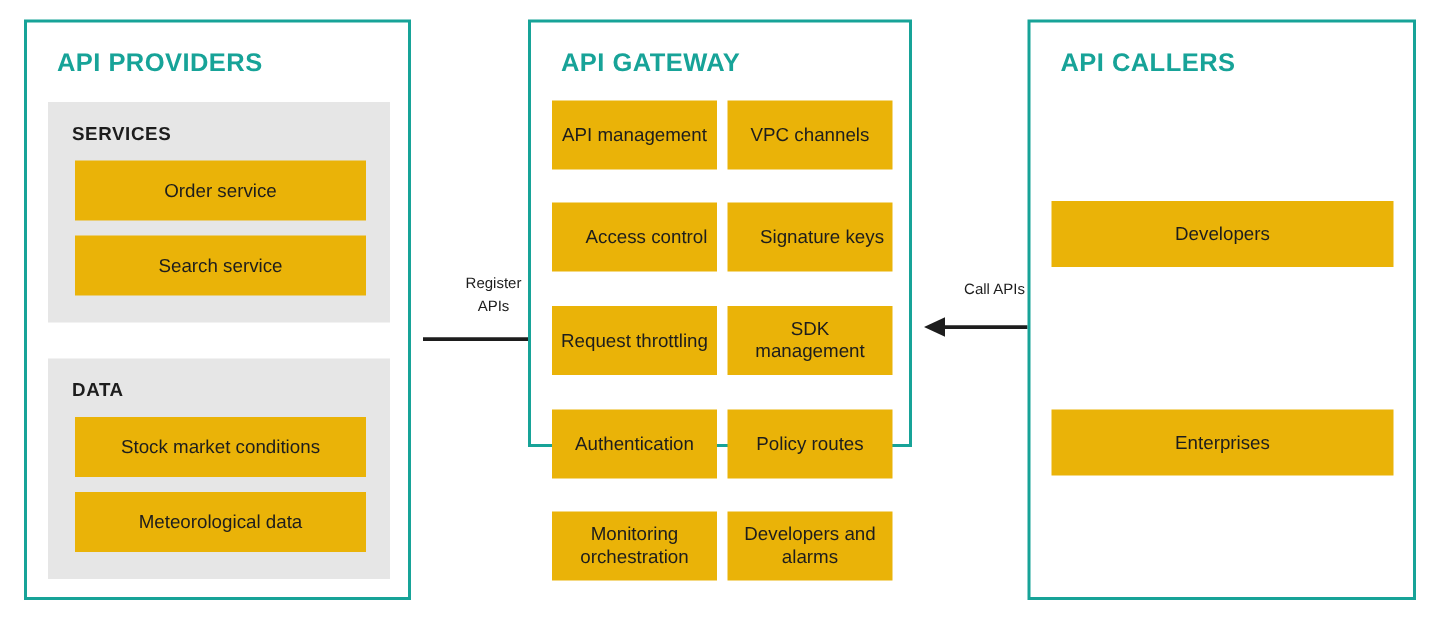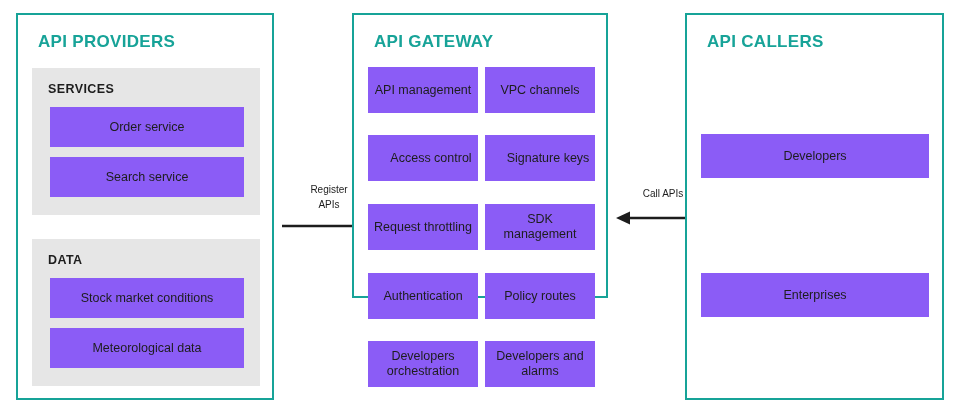--- a/index.html
+++ b/index.html
@@ -63,21 +63,21 @@
     font-weight: bold;
     color: #1d1d1d;
     letter-spacing: 0.4px;
     line-height: 15px;
     white-space: nowrap;
   }
 
   
   .tile {
     position: absolute;
-    background: #8b5cf6;
+    background: #eab308;
     color: #1d1d1d;
     display: flex;
     align-items: center;
     justify-content: center;
     text-align: center;
     font-size: 12.5px;
     line-height: 15px;
     box-sizing: border-box;
     padding: 2px 4px;
   }
@@ -183,21 +183,21 @@
     <div class="tile gw-tile gw-col-right gw-row-1">Signature keys</div>
 
     <div class="tile gw-tile gw-col-left gw-row-2">Request
 throttling</div>
     <div class="tile gw-tile gw-col-right gw-row-2">SDK
 management</div>
 
     <div class="tile gw-tile gw-col-left gw-row-3">Authentication</div>
     <div class="tile gw-tile gw-col-right gw-row-3">Policy routes</div>
 
-    <div class="tile gw-tile gw-col-left gw-row-4">Developers
+    <div class="tile gw-tile gw-col-left gw-row-4">Monitoring
 orchestration</div>
     <div class="tile gw-tile gw-col-right gw-row-4">Developers and
 alarms</div>
   </div>
 
   <div class="connector" id="connector-call">
     <div class="connector-label">Call APIs</div>
     <div class="connector-arrow">
       <svg width="110" height="16" viewBox="0 0 110 16" aria-hidden="true">
         <line x1="20" y1="8" x2="98" y2="8" stroke="#1d1d1d" stroke-width="2.5"></line>

